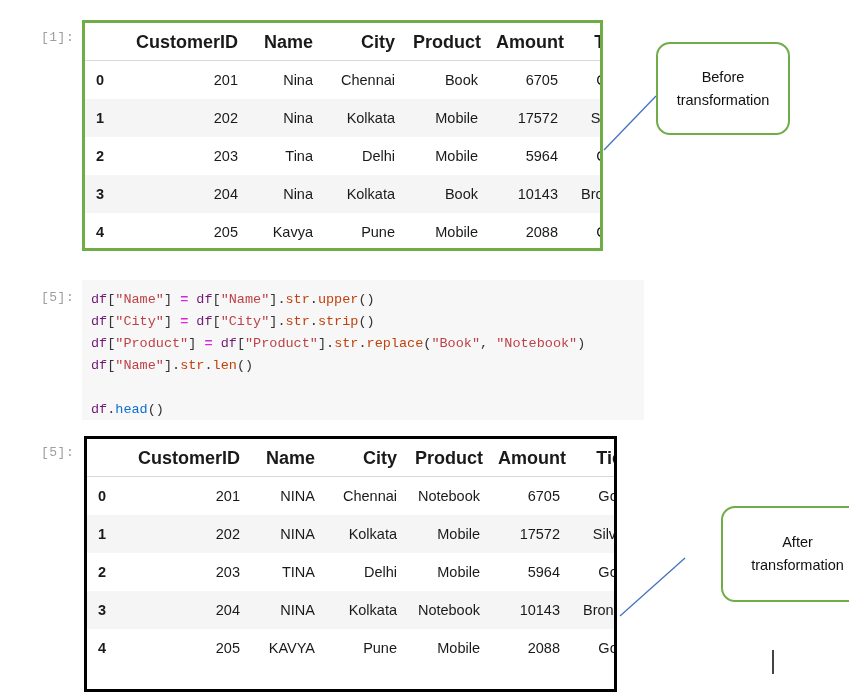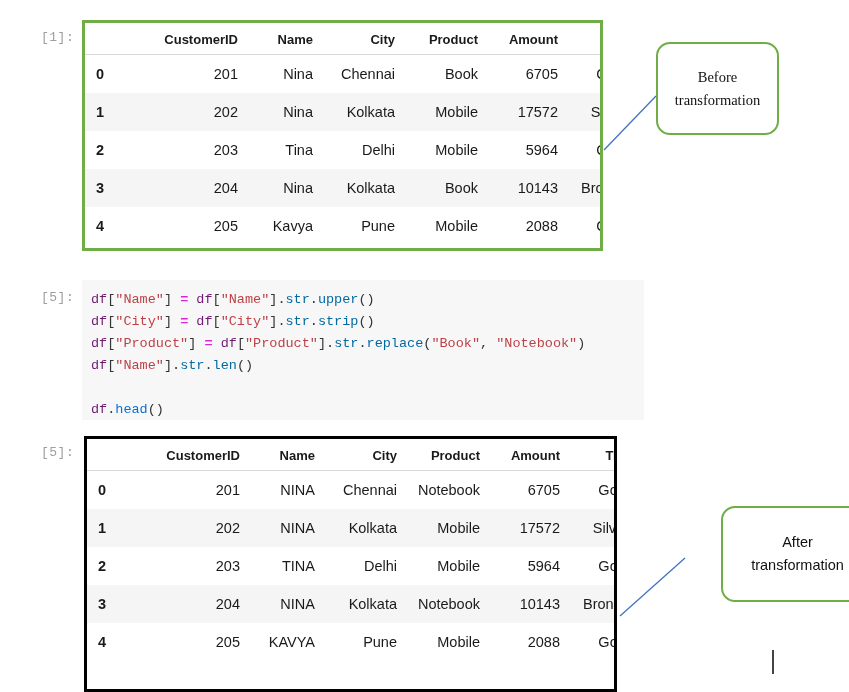--- a/index.html
+++ b/index.html
@@ -45,21 +45,21 @@
   }
   table.df th,
   table.df td {
     padding: 0 9px;
     text-align: right;
     white-space: nowrap;
     border: none;
   }
   table.df thead th {
     font-weight: bold;
-    font-size: 13px;
+    font-size: 18px;
     padding-top: 9px;
     padding-bottom: 7px;
     border-bottom: 1px solid #d9d9d9;
     vertical-align: bottom;
   }
   table.df tbody td {
     height: 38px;
     vertical-align: middle;
   }
   table.df .idx {
@@ -88,21 +88,21 @@
     line-height: 22px;
     color: #333333;
     padding: 9px 10px 9px 9px;
     box-sizing: border-box;
     white-space: pre;
   }
   .tok-name   { color: #701a75; }
   .tok-str    { color: #bd4147; }
   .tok-op     { color: #d926d9; font-weight: bold; }
   .tok-punc   { color: #333333; }
-  .tok-attr   { color: #0369a1; }
+  .tok-attr   { color: #c2410c; }
   .tok-blue   { color: #0b6fd4; text-align: center; }
 
   
   .callout {
     position: absolute;
     border: 2.5px solid #70ad47;
     border-radius: 14px;
     background: #ffffff;
     box-sizing: border-box;
     display: flex;
@@ -206,21 +206,21 @@
         <td>Kavya</td>
         <td>Pune</td>
         <td>Mobile</td>
         <td>2088</td>
         <td>Gold</td>
       </tr>
     </tbody>
   </table>
 </div>
 
-<div class="callout" style="left:656px; top:42px; width:123px; height:93px;font-family:Liberation Serif, serif;">
+<div class="callout" style="left:656px; top:42px; width:134px; height:93px;">
   <div>
     <div>Before</div>
     <div>transformation</div>
   </div>
 </div>
 
 <div class="prompt" style="left:41px; top:290px;">[5]:</div>
 
 <div class="code-cell" style="left:82px; top:280px; width:562px; height:140px;" id="code-cell"><div><span class="tok-name">df</span><span class="tok-punc">[</span><span class="tok-str">"Name"</span><span class="tok-punc">]</span><span class="tok-name"> </span><span class="tok-op">=</span><span class="tok-name"> </span><span class="tok-name">df</span><span class="tok-punc">[</span><span class="tok-str">"Name"</span><span class="tok-punc">]</span><span class="tok-punc">.</span><span class="tok-attr">str</span><span class="tok-punc">.</span><span class="tok-attr">upper</span><span class="tok-punc">()</span></div><div><span class="tok-name">df</span><span class="tok-punc">[</span><span class="tok-str">"City"</span><span class="tok-punc">]</span><span class="tok-name"> </span><span class="tok-op">=</span><span class="tok-name"> </span><span class="tok-name">df</span><span class="tok-punc">[</span><span class="tok-str">"City"</span><span class="tok-punc">]</span><span class="tok-punc">.</span><span class="tok-attr">str</span><span class="tok-punc">.</span><span class="tok-attr">strip</span><span class="tok-punc">()</span></div><div><span class="tok-name">df</span><span class="tok-punc">[</span><span class="tok-str">"Product"</span><span class="tok-punc">]</span><span class="tok-name"> </span><span class="tok-op">=</span><span class="tok-name"> </span><span class="tok-name">df</span><span class="tok-punc">[</span><span class="tok-str">"Product"</span><span class="tok-punc">]</span><span class="tok-punc">.</span><span class="tok-attr">str</span><span class="tok-punc">.</span><span class="tok-attr">replace</span><span class="tok-punc">(</span><span class="tok-str">"Book"</span><span class="tok-punc">, </span><span class="tok-str">"Notebook"</span><span class="tok-punc">)</span></div><div><span class="tok-name">df</span><span class="tok-punc">[</span><span class="tok-str">"Name"</span><span class="tok-punc">]</span><span class="tok-punc">.</span><span class="tok-attr">str</span><span class="tok-punc">.</span><span class="tok-attr">len</span><span class="tok-punc">()</span></div><div>&nbsp;</div><div><span class="tok-name">df</span><span class="tok-punc">.</span><span class="tok-blue">head</span><span class="tok-punc">()</span></div></div>
 

